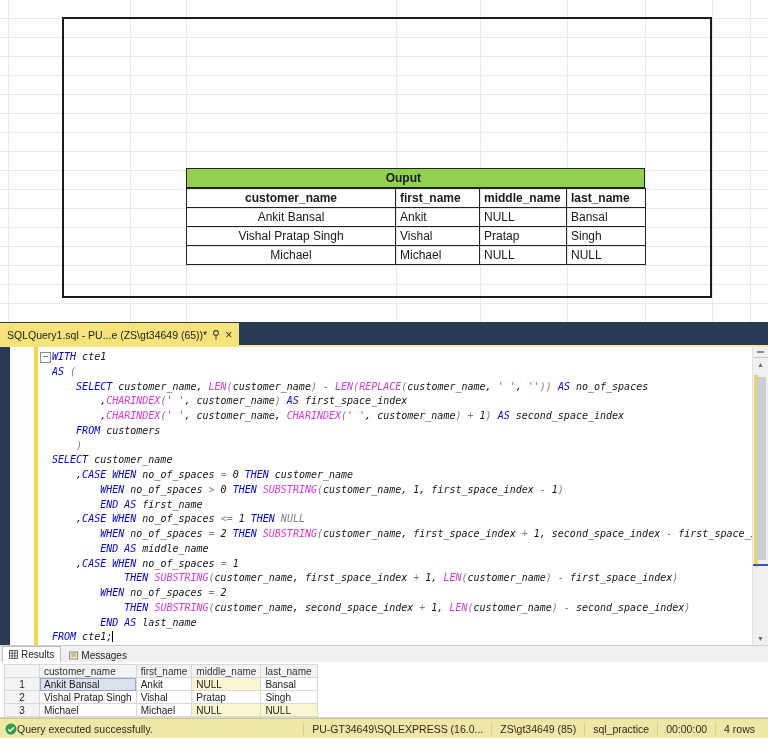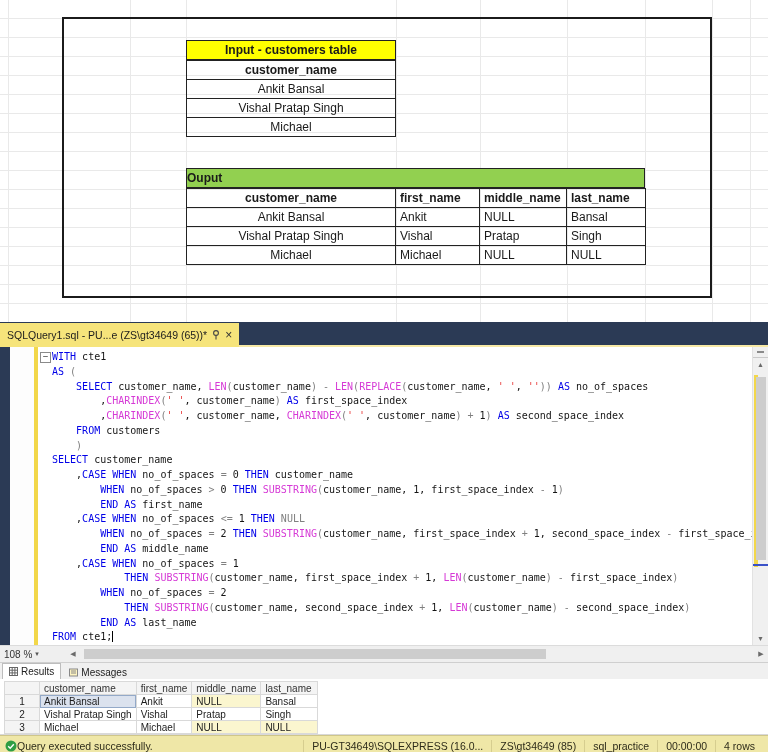--- a/index.html
+++ b/index.html
@@ -7,21 +7,21 @@
 
   
   .excel{position:absolute;left:0;top:0;width:768px;height:322px;background:#fff;
     background-image:repeating-linear-gradient(to bottom,transparent 0,transparent 18px,#e9e9e9 18px,#e9e9e9 19px);}
   .vline{position:absolute;top:0;bottom:0;width:1px;background:#e9e9e9;}
   .xl-rect{position:absolute;left:62px;top:17px;width:646px;height:277px;border:2px solid #1b1b1b;background:transparent;}
   .xl-block{position:absolute;}
   .xl-title{height:18px;border:1px solid #222;font-weight:bold;font-size:12px;color:#1a1a1a;
     display:flex;align-items:center;justify-content:center;}
   .xl-title.wide{justify-content:flex-start;}
-  .xl-title.wide .title-span{width:209px;text-align:left;}
+  .xl-title.wide .title-span{width:209px;text-align:right;padding-left:25px;}
   table.xl{border-collapse:collapse;table-layout:fixed;}
   table.xl td,table.xl th{border:1px solid #222;height:18px;font-size:12px;color:#1a1a1a;font-weight:normal;
     text-align:center;padding:0 2px;overflow:hidden;white-space:nowrap;}
   table.xl tr.hdr td{font-weight:bold;}
   table.xl td.left{text-align:left;padding-left:4px;}
 
   
   .ssms{position:absolute;left:0;top:322px;width:768px;height:430px;background:#fff;font-size:11px;}
   .tabstrip{height:23px;background:#2b3a55;position:relative;}
   .doc-tab{position:absolute;left:0;top:1px;height:24px;background:#f6e47b;display:flex;align-items:center;
@@ -29,21 +29,21 @@
   .tab-underline{height:2px;background:#f7e9a6;}
   .pin-icon svg{display:block;}
   .close-x{font-size:12px;color:#333;line-height:10px;cursor:default;}
 
   .editor{position:relative;height:298px;background:#fff;overflow:hidden;}
   .navy-strip{position:absolute;left:0;top:0;bottom:0;width:10px;background:#2b3a55;}
   .gutter{position:absolute;left:10px;top:0;bottom:0;width:24px;background:#fdfdfd;border-right:1px solid #f0f0f0;}
   .changebar{position:absolute;left:34px;top:0;bottom:0;width:4px;background:#f2d74a;}
   .code{position:absolute;left:52px;top:3px;right:15px;bottom:0;overflow:hidden;
     font-family:"DejaVu Sans Mono",monospace;font-size:10px;line-height:14.75px;white-space:pre;}
-  .code-line{height:14.75px;}
+  .code-line{height:14.75px;font-style:italic;}
   .c-k{color:#0000e8;} .c-f{color:#d63ad6;} .c-s{color:#e83c3c;} .c-o{color:#808080;} .c-g{color:#808080;} .c-n{color:#141414;}
   .caret{display:inline-block;width:1px;height:11px;background:#000;vertical-align:-2px;}
   .collapse-box{position:absolute;left:40px;top:5px;width:9px;height:9px;border:1px solid #8a8a8a;background:#fff;
     font-size:9px;line-height:7px;text-align:center;color:#444;font-family:"DejaVu Sans Mono",monospace;}
 
   .vscroll{position:absolute;right:0;top:0;bottom:0;width:15px;background:#f0f0f0;border-left:1px solid #e2e2e2;}
   .vscroll .grip{height:10px;border-bottom:1px solid #c9c9c9;display:flex;align-items:center;justify-content:center;}
   .vscroll .grip i{display:block;width:7px;height:2px;background:#8a8a8a;}
   .sb-arrow{height:13px;display:flex;align-items:center;justify-content:center;font-size:7px;color:#6a6a6a;}
   .v-annot{position:absolute;left:1px;width:4px;top:28px;height:192px;background:#f2d74a;}
@@ -88,41 +88,20 @@
         <div class="vline" style="left: 186px;"></div>
         <div class="vline" style="left: 396px;"></div>
         <div class="vline" style="left: 480px;"></div>
         <div class="vline" style="left: 567px;"></div>
         <div class="vline" style="left: 645px;"></div>
         <div class="vline" style="left: 712px;"></div>
         <div class="vline" style="left: 750px;"></div>
       </div>
     <div class="xl-rect"></div>
 
-    <div class="xl-block" style="left:186px;top:40px;">
-      <div class="xl-title" style="width:208px;background:#ffff00;">
-        <span>Input - customers table</span>
-      </div>
-      <table class="xl" style="width:210px;">
-        <tbody id="input-rows">
-            <tr class="hdr">
-              <td>customer_name</td>
-            </tr>
-            <tr>
-              <td>Ankit Bansal</td>
-            </tr>
-            <tr>
-              <td>Vishal Pratap Singh</td>
-            </tr>
-            <tr>
-              <td>Michael</td>
-            </tr>
-          </tbody>
-      </table>
-    </div>
 
     <div class="xl-block" style="left:186px;top:168px;">
       <div class="xl-title wide" style="width:457px;background:#92d050;">
         <span class="title-span">Ouput</span>
       </div>
       <table class="xl" style="width:459px;">
         <colgroup>
             <col style="width:209px">
             <col style="width:84px">
             <col style="width:87px">
@@ -186,31 +165,20 @@
             <i></i>
           </div>
         <div class="sb-arrow">▲</div>
         <div class="v-annot"></div>
         <div class="v-thumb"></div>
         <div class="v-mark"></div>
         <div class="sb-arrow down">▼</div>
       </div>
     </div>
 
-    <div class="bottombar">
-      <div class="zoom-ctl">
-        <span>108 %</span>
-        <span class="zoom-caret">▾</span>
-      </div>
-      <div class="h-arrow">◀</div>
-      <div class="h-track">
-        <div class="h-thumb"></div>
-      </div>
-      <div class="h-arrow">▶</div>
-    </div>
 
     <div class="resultstabs">
       <div class="rtab active">
         <svg width="9" height="9" viewBox="0 0 9 9">
             <rect x="0.5" y="0.5" width="8" height="8" fill="#fff" stroke="#666"></rect>
             <line x1="0.5" y1="3.2" x2="8.5" y2="3.2" stroke="#666"></line>
             <line x1="0.5" y1="5.9" x2="8.5" y2="5.9" stroke="#666"></line>
             <line x1="3.2" y1="0.5" x2="3.2" y2="8.5" stroke="#666"></line>
             <line x1="5.9" y1="0.5" x2="5.9" y2="8.5" stroke="#666"></line>
           </svg>

